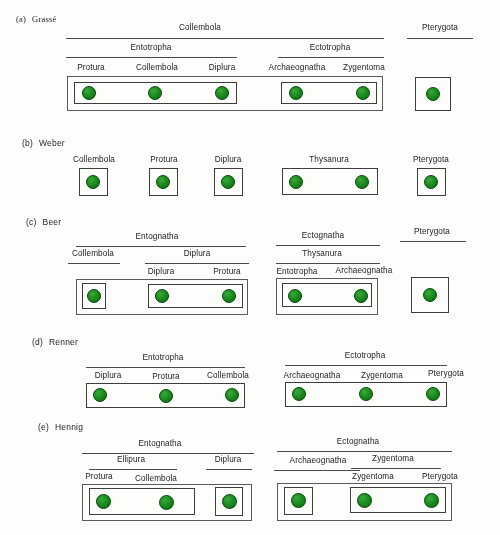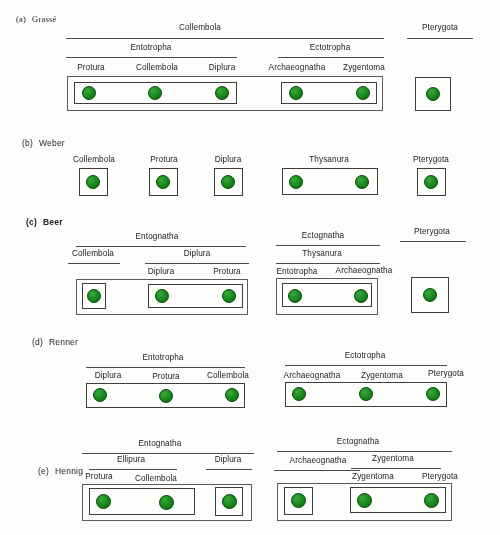--- a/index.html
+++ b/index.html
@@ -139,21 +139,21 @@
     <div class="box" style="left:282px; top:38px; width:96px; height:27px;"></div>
     <div class="dot" style="left:289px; top:45px; width:14px; height:14px;"></div>
     <div class="dot" style="left:355px; top:45px; width:14px; height:14px;"></div>
 
     <div class="box" style="left:417px; top:38px; width:29px; height:28px;"></div>
     <div class="dot" style="left:424px; top:45px; width:14px; height:14px;"></div>
   </div>
 
   <div class="panel" style="top:205px;height:120px;">
 
-    <div class="panel-label" style="left:26px; top:12px;font-weight:bold;">
+    <div class="panel-label" style="left:26px; top:12px;">
       <span class="pl-idx">(c)</span><span>Beer</span>
     </div>
 
     <div class="caption" style="left:157px; top:27px; width:110px; margin-left:-55px;">Entognatha</div>
     <div class="rule" style="left:76px; top:41px; width:170px;"></div>
 
     <div class="caption" style="left:323px; top:26px; width:110px; margin-left:-55px;">Ectognatha</div>
     <div class="rule" style="left:276px; top:40px; width:104px;"></div>
 
     <div class="caption" style="left:432px; top:22px; width:100px; margin-left:-50px;">Pterygota</div>
@@ -216,21 +216,21 @@
     <div class="dot" style="left:93px; top:63px; width:14px; height:14px;"></div>
     <div class="dot" style="left:159px; top:64px; width:14px; height:14px;"></div>
     <div class="dot" style="left:225px; top:63px; width:14px; height:14px;"></div>
     <div class="dot" style="left:292px; top:62px; width:14px; height:14px;"></div>
     <div class="dot" style="left:359px; top:62px; width:14px; height:14px;"></div>
     <div class="dot" style="left:426px; top:62px; width:14px; height:14px;"></div>
   </div>
 
   <div class="panel" style="top:412px;height:123px;">
 
-    <div class="panel-label" style="left:38px; top:10px;margin-top:44px;">
+    <div class="panel-label" style="left:38px; top:10px;">
       <span class="pl-idx">(e)</span><span>Hennig</span>
     </div>
 
     <div class="caption" style="left:160px; top:27px; width:110px; margin-left:-55px;">Entognatha</div>
     <div class="rule" style="left:82px; top:41px; width:172px;"></div>
 
     <div class="caption" style="left:358px; top:25px; width:110px; margin-left:-55px;">Ectognatha</div>
     <div class="rule" style="left:277px; top:39px; width:175px;"></div>
 
     <div class="caption" style="left:131px; top:43px; width:90px; margin-left:-45px;">Ellipura</div>

